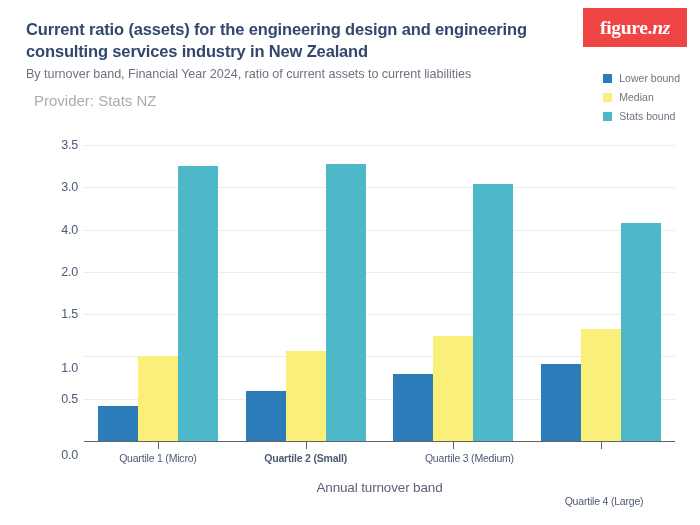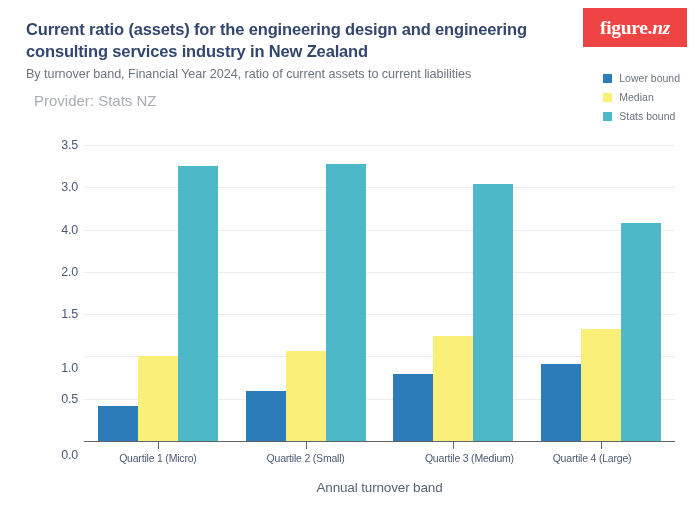--- a/index.html
+++ b/index.html
@@ -246,21 +246,21 @@
           <div class="bar" title="Median — Quartile 3 (Medium): 1.24" style="left: 349.375px; width: 40px; height: 104.869px; background: rgb(250, 239, 120);"></div>
           <div class="bar" title="Upper bound — Quartile 3 (Medium): 3.04" style="left: 389.375px; width: 40px; height: 257.097px; background: rgb(77, 184, 200);"></div>
           <div class="bar" title="Lower bound — Quartile 4 (Large): 0.91" style="left: 457.125px; width: 40px; height: 76.96px; background: rgb(43, 124, 184);"></div>
           <div class="bar" title="Median — Quartile 4 (Large): 1.33" style="left: 497.125px; width: 40px; height: 112.48px; background: rgb(250, 239, 120);"></div>
           <div class="bar" title="Upper bound — Quartile 4 (Large): 2.58" style="left: 537.125px; width: 40px; height: 218.194px; background: rgb(77, 184, 200);"></div>
         </div>
       <div class="xaxis-title">Annual turnover band</div>
     <div class="xtick-mark" style="left: 73.875px;"></div>
         <div class="xtick-label" style="left: 73.875px;">Quartile 1 (Micro)</div>
         <div class="xtick-mark" style="left: 221.625px;"></div>
-        <div class="xtick-label" style="left: 221.625px;">Quartile 2 (Small)</div>
+        <div class="xtick-label" style="left: 221.625px; font-weight: bold;">Quartile 2 (Small)</div>
         <div class="xtick-mark" style="left: 369.375px;"></div>
         <div class="xtick-label" style="left: 369.375px; margin-left: 16px;">Quartile 3 (Medium)</div>
         <div class="xtick-mark" style="left: 517.125px;"></div>
-        <div class="xtick-label" style="left: 508px;">Quartile 4 (Large)</div>
+        <div class="xtick-label" style="left: 520px; margin-top: 43px;">Quartile 4 (Large)</div>
       </div>
   </div>
 
 </div>
 
 </body></html>

